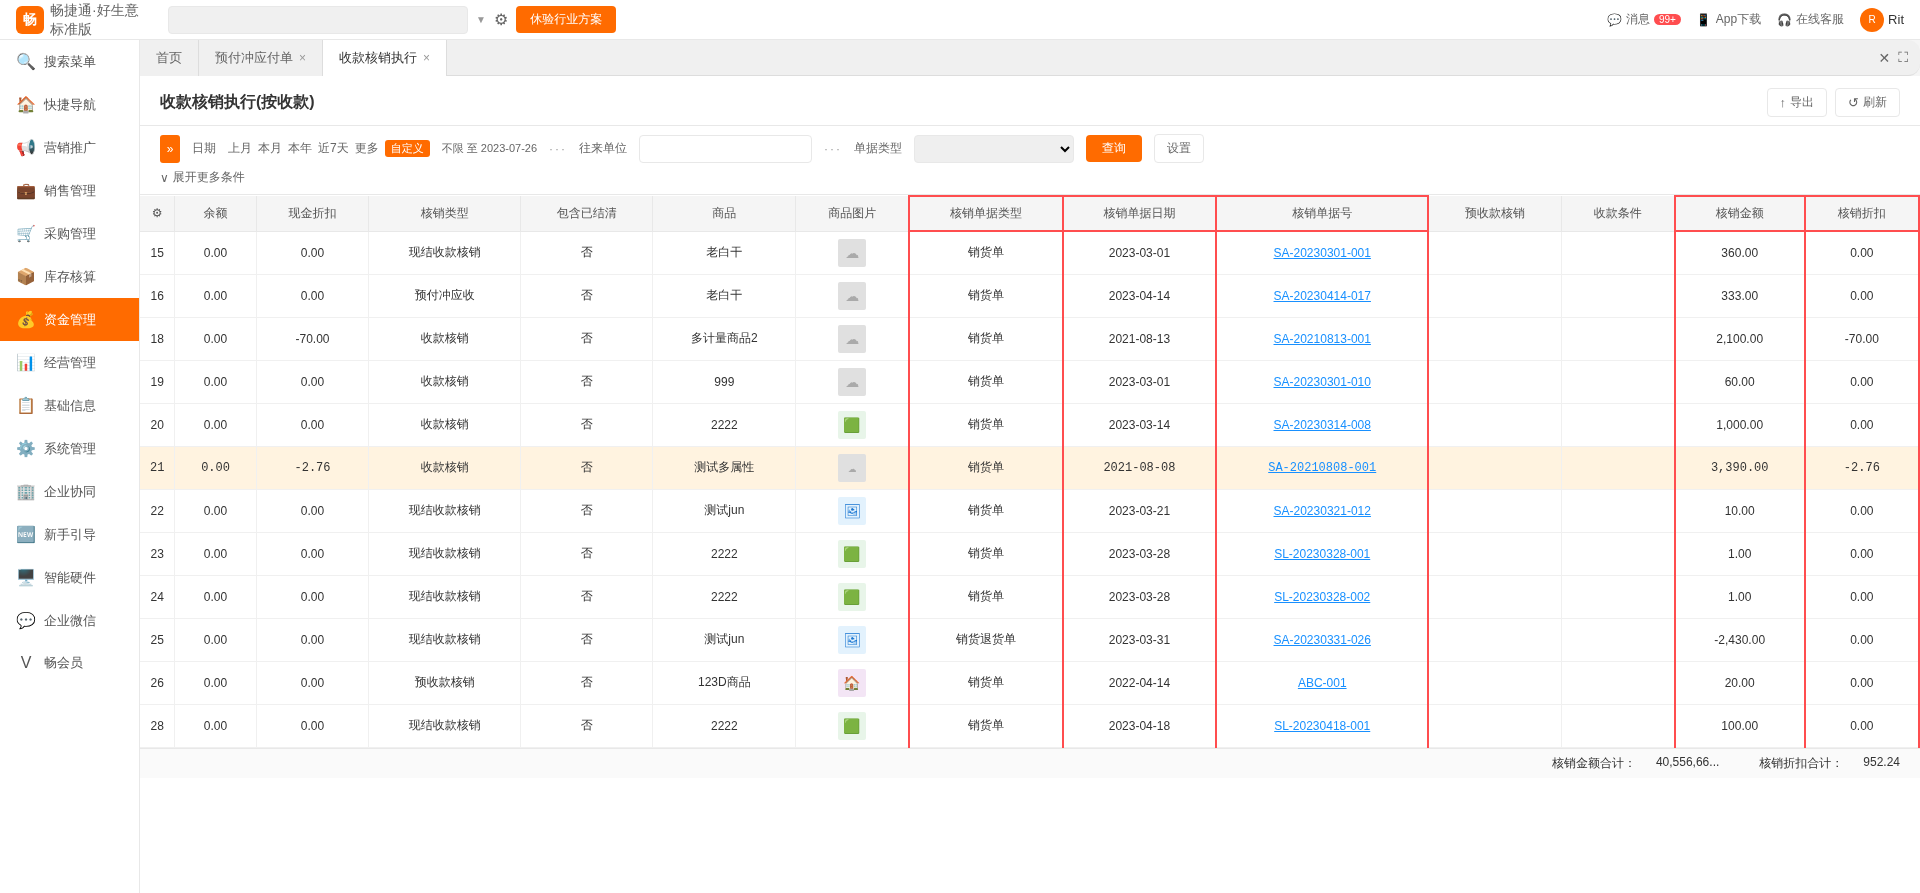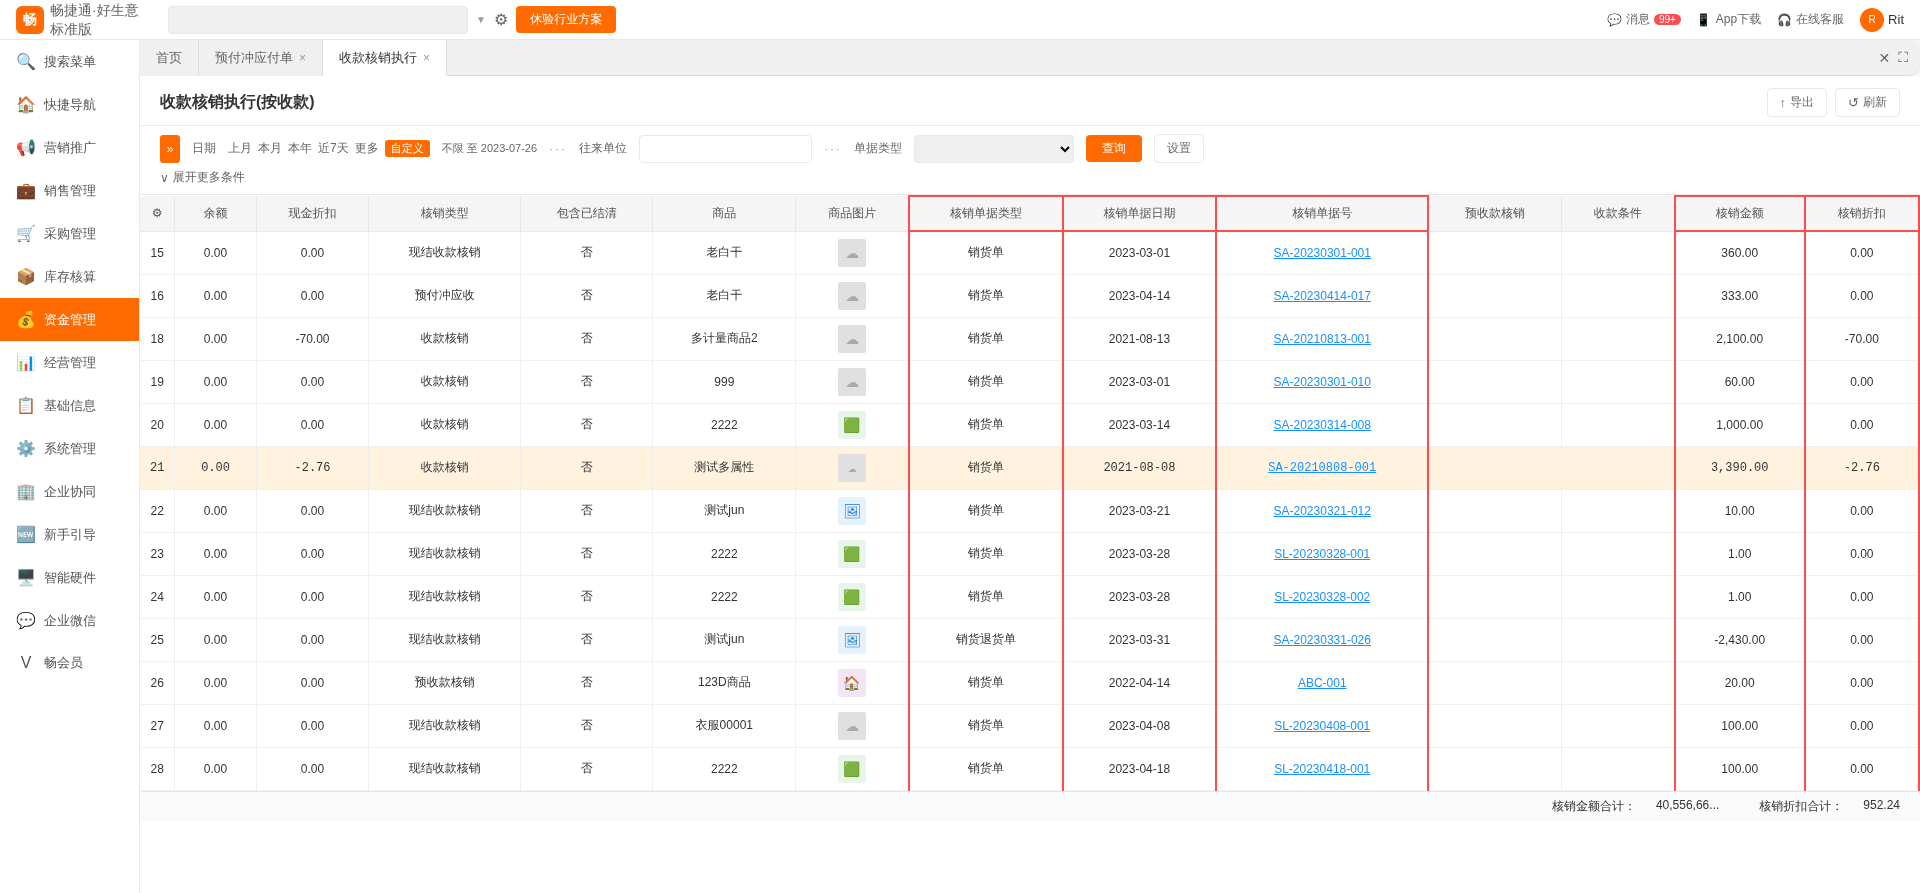--- a/index.html
+++ b/index.html
@@ -448,36 +448,20 @@
     <td><div class="thumb" style="background:#f3e5f5;color:#7b1fa2;">🏠</div></td>
     <td style="border-left:2px solid #ff4d4f;border-right:2px solid #ff4d4f;">销货单</td>
     <td style="border-left:2px solid #ff4d4f;border-right:2px solid #ff4d4f;">2022-04-14</td>
     <td style="border-left:2px solid #ff4d4f;border-right:2px solid #ff4d4f;"><span class="link-text">ABC-001</span></td>
     <td></td>
     <td></td>
     <td style="border-left:2px solid #ff4d4f;border-right:2px solid #ff4d4f;" class="">20.00</td>
     <td style="border-left:2px solid #ff4d4f;border-right:2px solid #ff4d4f;" class="">0.00</td>
   </tr>
             <tr>
-    <td>27</td>
-    <td>0.00</td>
-    <td class="">0.00</td>
-    <td>现结收款核销</td>
-    <td>否</td>
-    <td>衣服00001</td>
-    <td><div class="thumb">☁</div></td>
-    <td style="border-left:2px solid #ff4d4f;border-right:2px solid #ff4d4f;">销货单</td>
-    <td style="border-left:2px solid #ff4d4f;border-right:2px solid #ff4d4f;">2023-04-08</td>
-    <td style="border-left:2px solid #ff4d4f;border-right:2px solid #ff4d4f;"><span class="link-text">SL-20230408-001</span></td>
-    <td></td>
-    <td></td>
-    <td style="border-left:2px solid #ff4d4f;border-right:2px solid #ff4d4f;" class="">100.00</td>
-    <td style="border-left:2px solid #ff4d4f;border-right:2px solid #ff4d4f;" class="">0.00</td>
-  </tr>
-            <tr>
     <td>28</td>
     <td>0.00</td>
     <td class="">0.00</td>
     <td>现结收款核销</td>
     <td>否</td>
     <td>2222</td>
     <td><div class="thumb" style="background:#e8f5e9;color:#4caf50;">🟩</div></td>
     <td style="border-left:2px solid #ff4d4f;border-right:2px solid #ff4d4f;">销货单</td>
     <td style="border-left:2px solid #ff4d4f;border-right:2px solid #ff4d4f;">2023-04-18</td>
     <td style="border-left:2px solid #ff4d4f;border-right:2px solid #ff4d4f;"><span class="link-text">SL-20230418-001</span></td>

